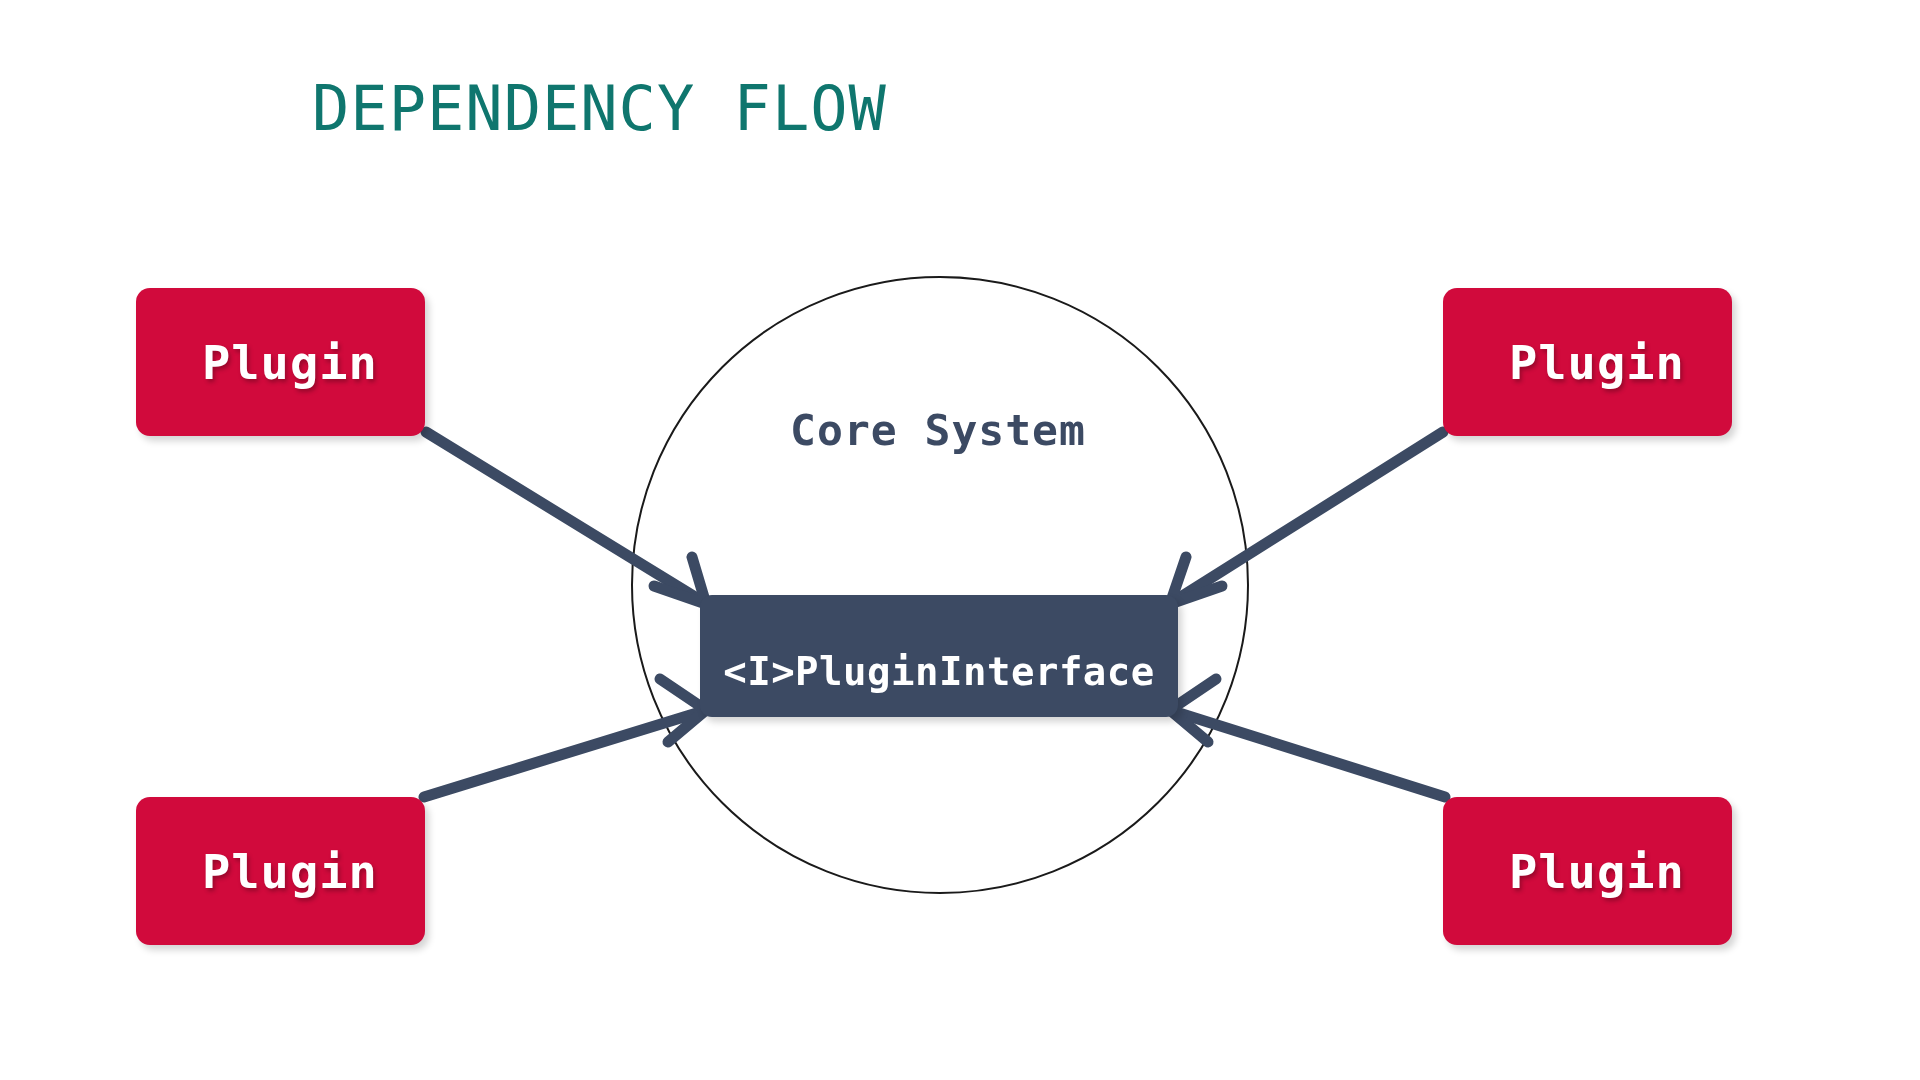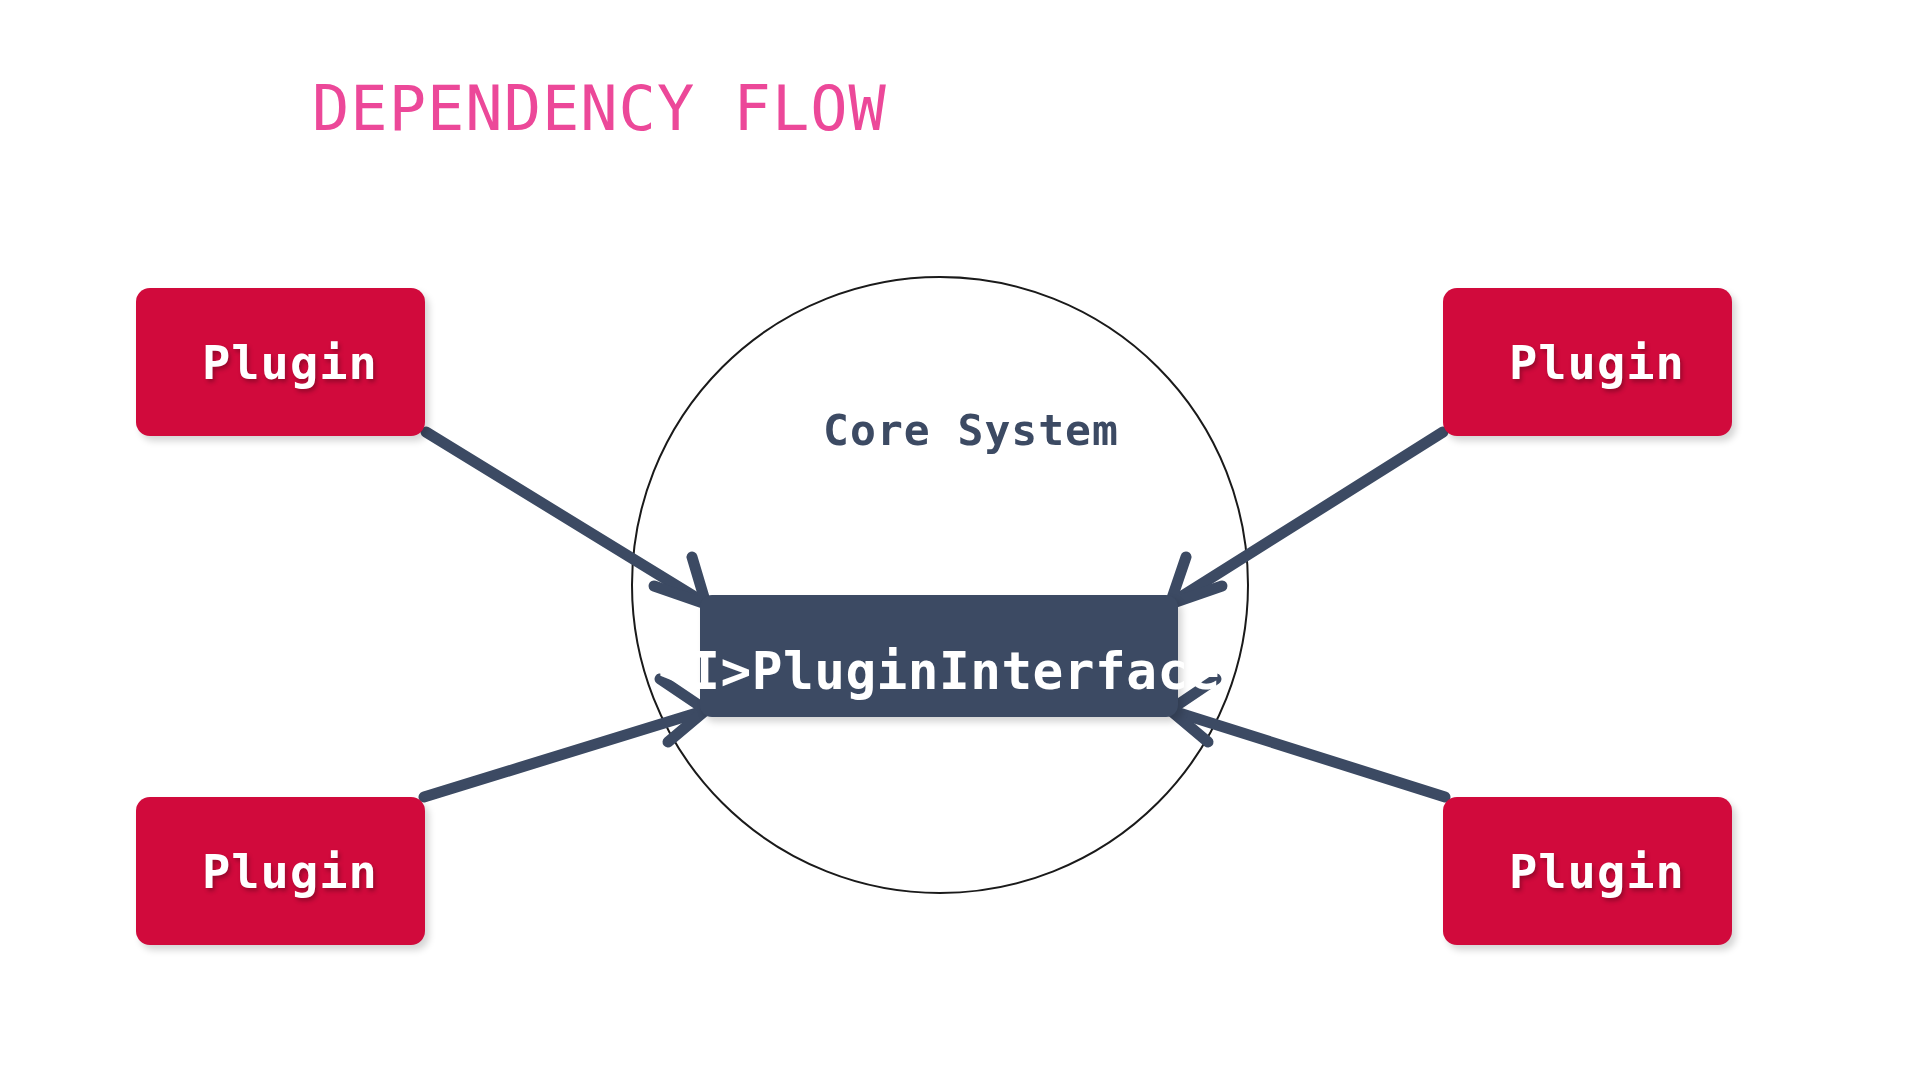--- a/index.html
+++ b/index.html
@@ -22,21 +22,21 @@
   }
   
   #diagram-title {
     position: absolute;
     left: 312px;
     top: 78px;
     font-family: "DejaVu Sans Mono", "Liberation Mono", monospace;
     font-size: 62px;
     font-weight: 400;
     letter-spacing: 1px;
-    color: #ec4899;
+    color: #0f766e;
     white-space: pre;
     line-height: 1;
   }
   
   #edge-canvas {
     position: absolute;
     left: 0;
     top: 0;
     width: 1920px;
     height: 1080px;
@@ -65,30 +65,30 @@
   }
   #node-interface {
     background: #3c4a63;
     box-shadow: 4px 5px 7px rgba(0,0,0,0.17);
     justify-content: center;
     border-radius: 12px;
   }
   #node-interface .node-label {
     color: #ffffff;
     font-family: "DejaVu Sans Mono", "Liberation Mono", monospace;
-    font-size: 51px;
+    font-size: 39px;
     font-weight: bold;
     letter-spacing: 0.5px;
     white-space: pre;
     margin-top: 30px;
   }
   
   #core-system-label {
     position: absolute;
-    left: 661px;
+    left: 628px;
     top: 405px;
     width: 620px;
     text-align: center;
     font-family: "DejaVu Sans Mono", "Liberation Mono", monospace;
     font-size: 43px;
     font-weight: bold;
     color: #3c4a63;
     letter-spacing: 1px;
     white-space: pre;
   }

